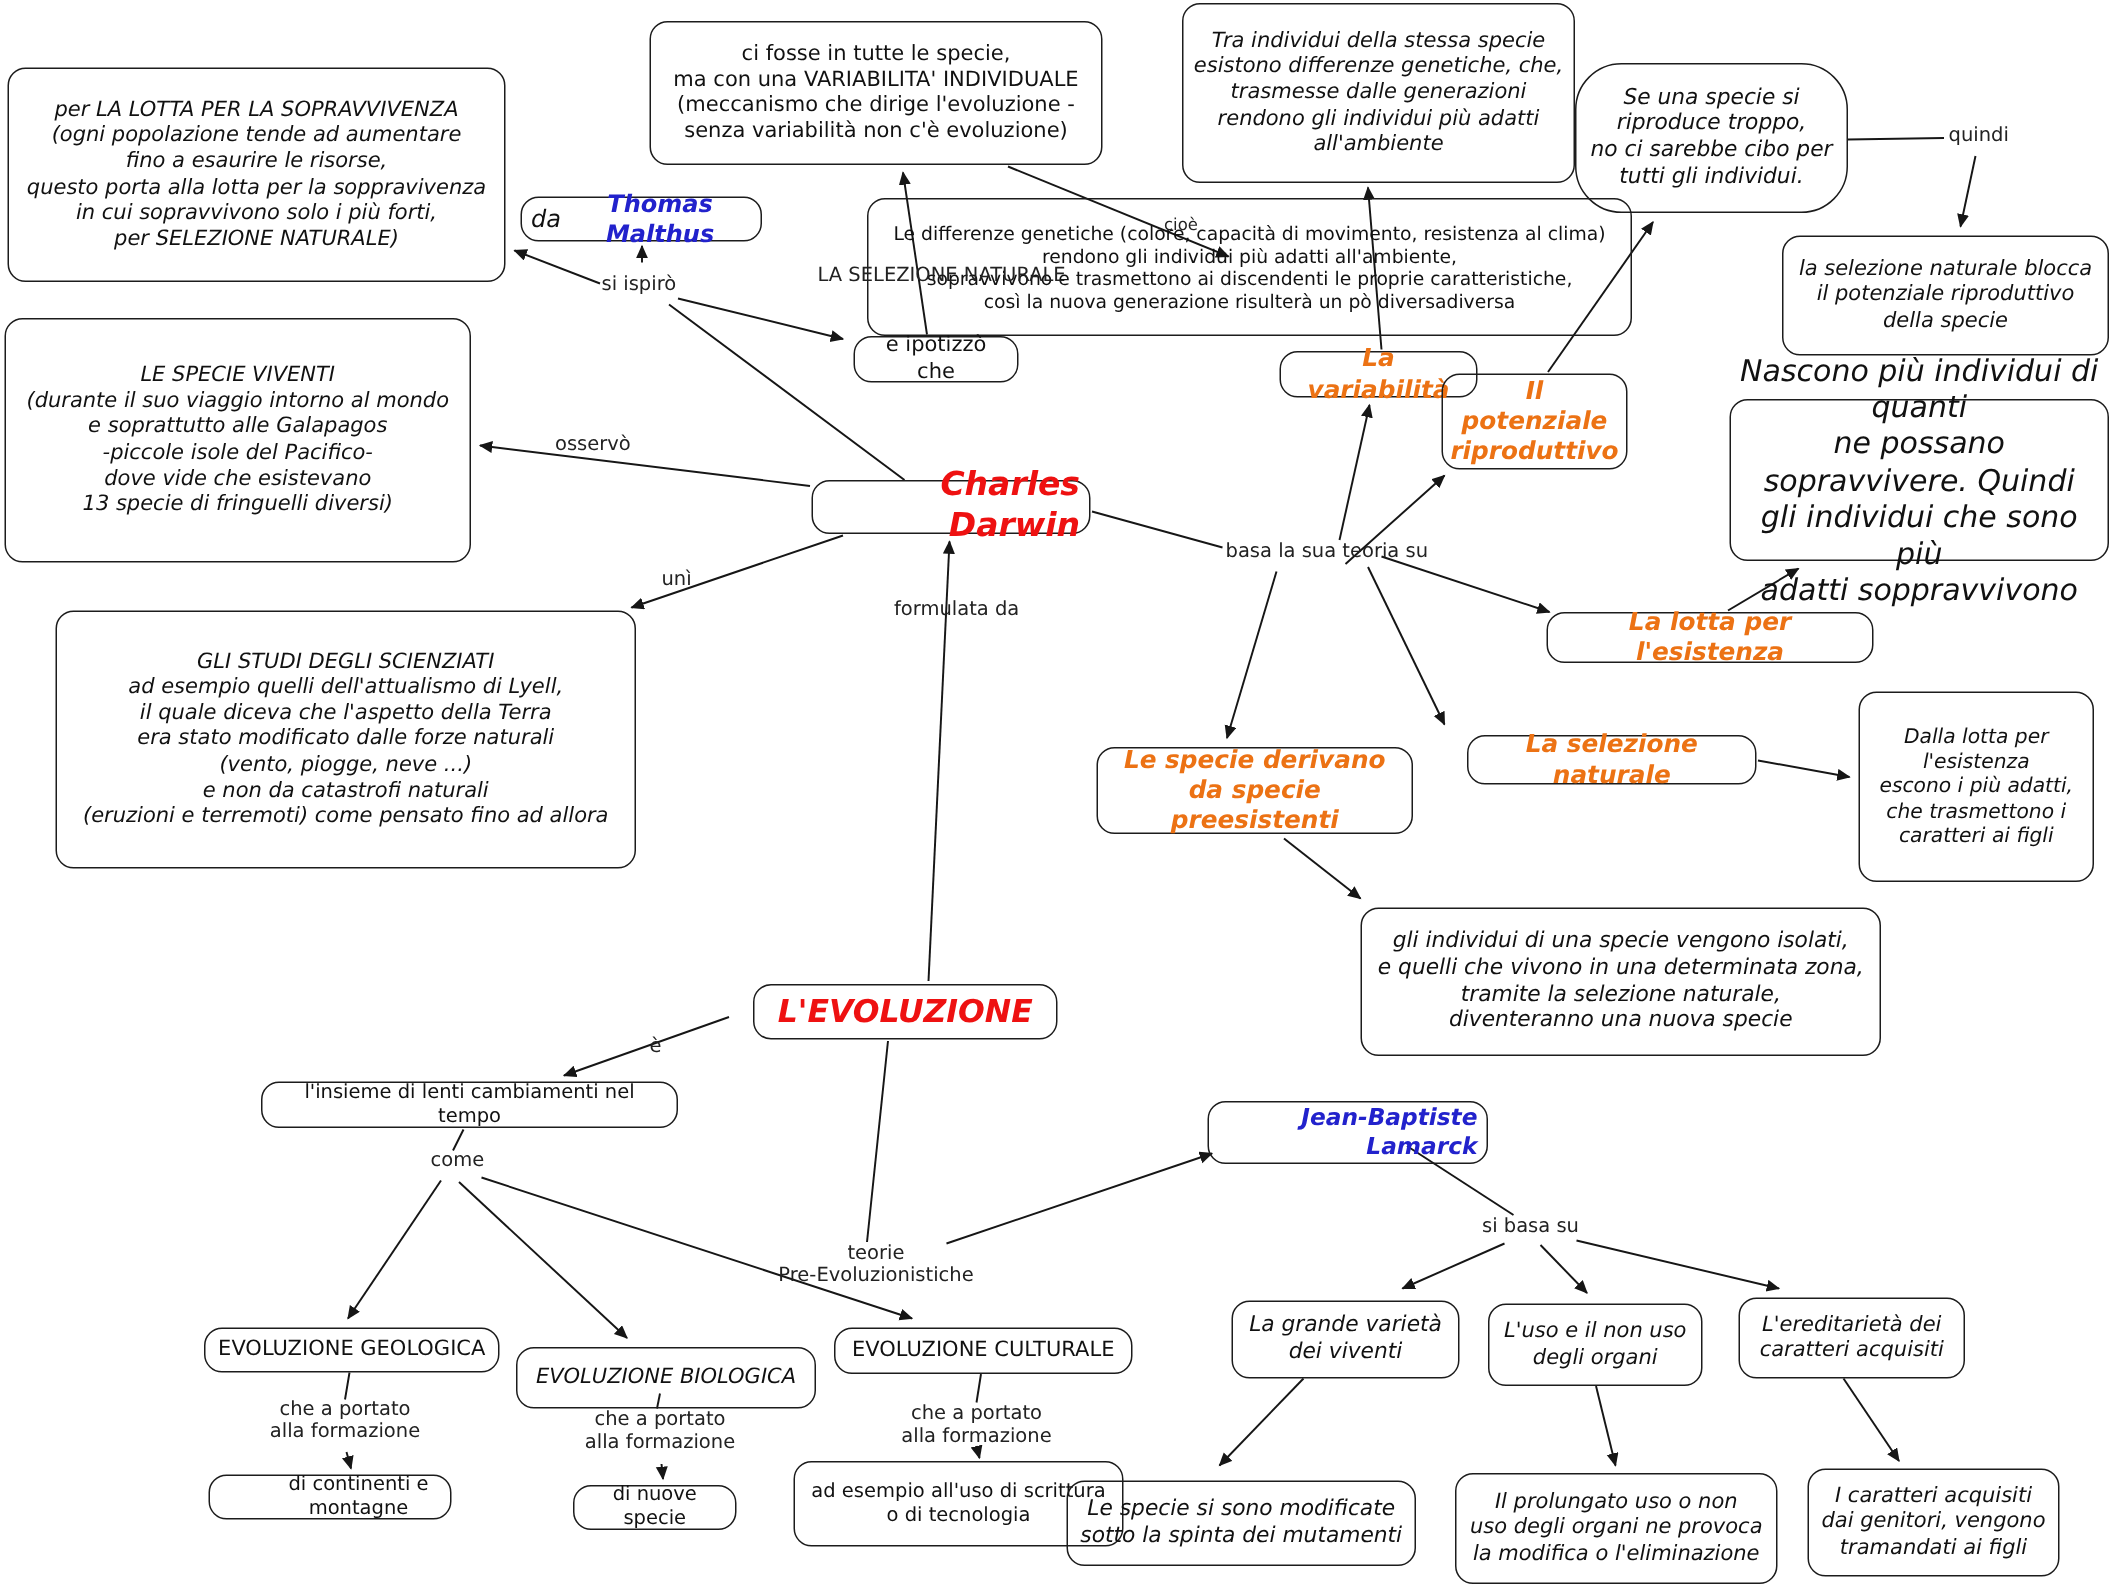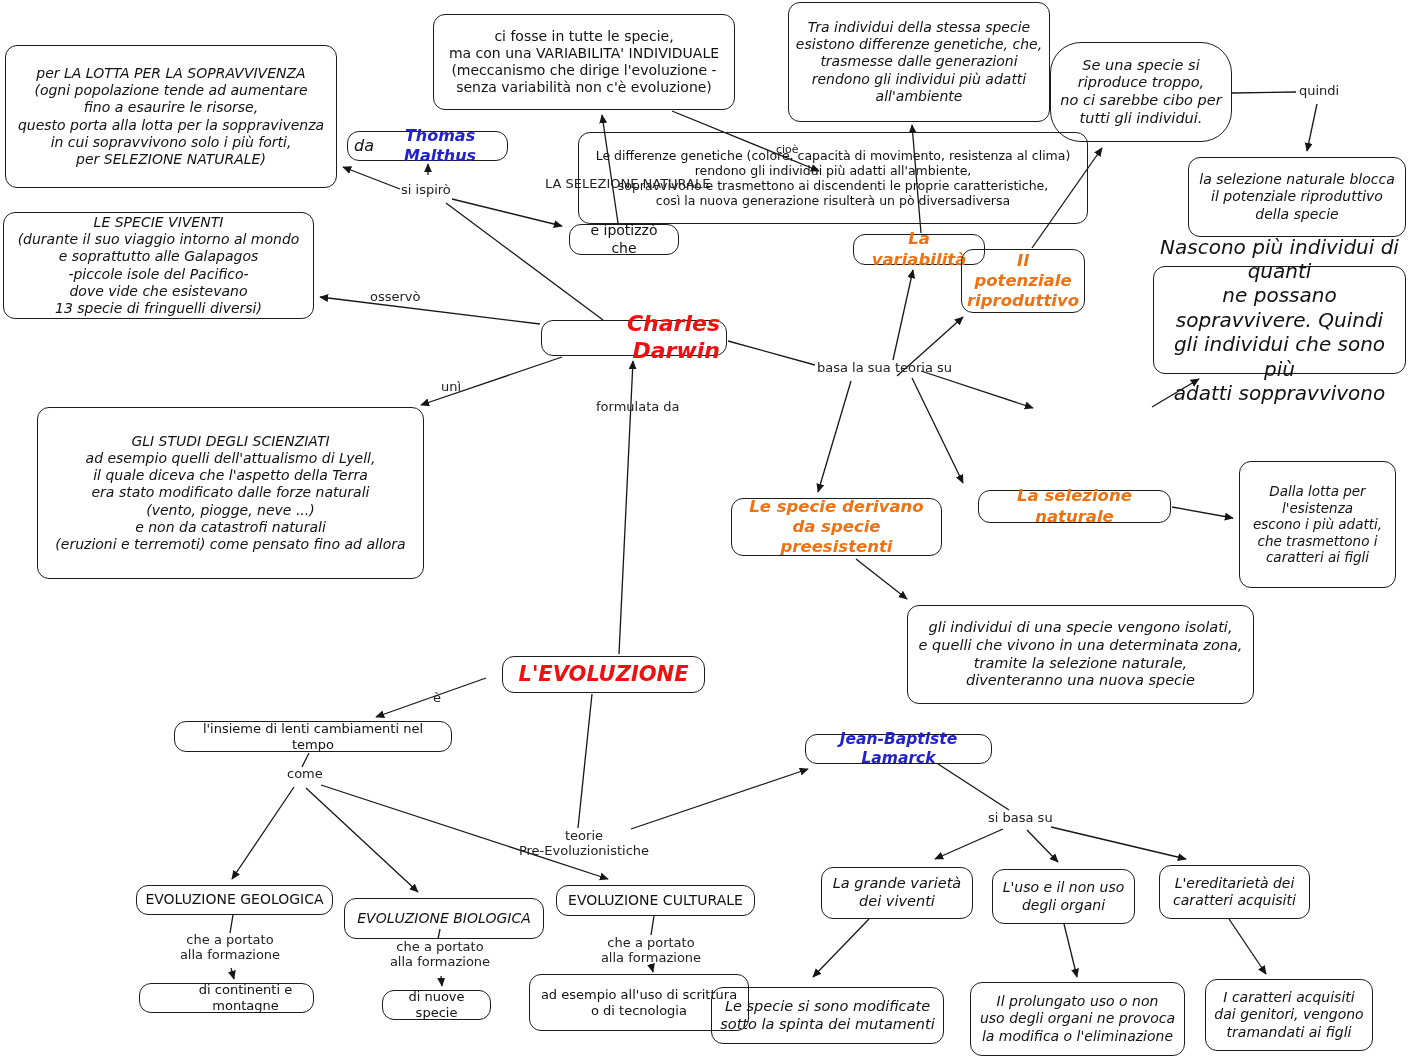--- a/index.html
+++ b/index.html
@@ -126,39 +126,40 @@
     <span class="it">da </span>&nbsp;<span class="blue">Thomas Malthus</span>
   </div>
 
   <div class="node" style="left:578px; top:132px; width:510px; height:92px; font-size:12.5px;">Le differenze genetiche (colore, capacità di movimento, resistenza al clima)
 rendono gli individui più adatti all'ambiente,
 sopravvivono e trasmettono ai discendenti le proprie caratteristiche,
 così la nuova generazione risulterà un pò diversadiversa</div>
 
   <div class="node" style="left:569px; top:224px; width:110px; height:31px; font-size:14px;">e ipotizzò che</div>
 
-  <div class="node it" style="left:3px; top:212px; width:311px; height:107px; font-size:14px;">LE SPECIE VIVENTI
+  <div class="node it" style="left:3px; top:212px; width:311px; height:163px; font-size:14px;">LE SPECIE VIVENTI
 (durante il suo viaggio intorno al mondo
 e soprattutto alle Galapagos
 -piccole isole del Pacifico-
 dove vide che esistevano
 13 specie di fringuelli diversi)</div>
 
   <div class="node orange" style="left:853px; top:234px; width:132px; height:31px; font-size:16.5px;">La variabilità</div>
 
   <div class="node orange" style="left:961px; top:249px; width:124px; height:64px; font-size:16.5px;">Il potenziale
 riproduttivo</div>
 
   <div class="node it" style="left:1153px; top:266px; width:253px; height:108px; font-size:20px;">Nascono più individui di quanti
 ne possano sopravvivere. Quindi
 gli individui che sono più
 adatti soppravvivono</div>
 
   <div class="node red" style="left:541px; top:320px; width:186px; height:36px; font-size:22px;text-align:right;">Charles Darwin</div>
 
+  <div class="node orange" style="left:1031px; top:408px; width:218px; height:34px; font-size:16.5px;">La lotta per l'esistenza</div>
 
   <div class="node it" style="left:37px; top:407px; width:387px; height:172px; font-size:14px;">GLI STUDI DEGLI SCIENZIATI
 ad esempio quelli dell'attualismo di Lyell,
 il quale diceva che l'aspetto della Terra
 era stato modificato dalle forze naturali
 (vento, piogge, neve ...)
 e non da catastrofi naturali
 (eruzioni e terremoti) come pensato fino ad allora</div>
 
   <div class="node orange" style="left:731px; top:498px; width:211px; height:58px; font-size:16.5px;">Le specie derivano
@@ -174,38 +175,38 @@
 
   <div class="node it" style="left:907px; top:605px; width:347px; height:99px; font-size:14.5px;">gli individui di una specie vengono isolati,
 e quelli che vivono in una determinata zona,
 tramite la selezione naturale,
 diventeranno una nuova specie</div>
 
   <div class="node red" style="left:502px; top:656px; width:203px; height:37px; font-size:21px;">L'EVOLUZIONE</div>
 
   <div class="node" style="left:174px; top:721px; width:278px; height:31px; font-size:13px;">l'insieme di lenti cambiamenti nel tempo</div>
 
-  <div class="node blue" style="left:805px; top:734px; width:187px; height:30px; font-size:15.5px;">Jean-Baptiste Lamarck</div>
+  <div class="node blue" style="left:805px; top:734px; width:187px; height:42px; font-size:15.5px;text-align:right;">Jean-Baptiste Lamarck</div>
 
   <div class="node" style="left:136px; top:885px; width:197px; height:30px; font-size:14px;">EVOLUZIONE GEOLOGICA</div>
 
   <div class="node" style="left:344px; top:898px; width:200px; height:41px; font-size:14px;font-style:italic;">EVOLUZIONE BIOLOGICA</div>
 
   <div class="node" style="left:556px; top:885px; width:199px; height:31px; font-size:14px;">EVOLUZIONE CULTURALE</div>
 
   <div class="node it" style="left:992px; top:869px; width:143px; height:55px; font-size:14px;">L'uso e il non uso
 degli organi</div>
 
   <div class="node it" style="left:821px; top:867px; width:152px; height:52px; font-size:14.5px;">La grande varietà
 dei viventi</div>
 
   <div class="node it" style="left:1159px; top:865px; width:151px; height:54px; font-size:14px;">L'ereditarietà dei
 caratteri acquisiti</div>
 
-  <div class="node" style="left:139px; top:983px; width:175px; height:30px; font-size:13px;padding-left:44px;">di continenti e montagne</div>
+  <div class="node" style="left:139px; top:983px; width:162px; height:30px; font-size:13px;padding-left:44px;">di continenti e montagne</div>
 
   <div class="node" style="left:382px; top:990px; width:109px; height:30px; font-size:13px;">di nuove specie</div>
 
   <div class="node" style="left:529px; top:974px; width:220px; height:57px; font-size:13px;">ad esempio all'uso di scrittura
 o di tecnologia</div>
 
   <div class="node it" style="left:711px; top:987px; width:233px; height:57px; font-size:14.5px;">Le specie si sono modificate
 sotto la spinta dei mutamenti</div>
 
   <div class="node it" style="left:970px; top:982px; width:215px; height:74px; font-size:14px;">Il prolungato uso o non

